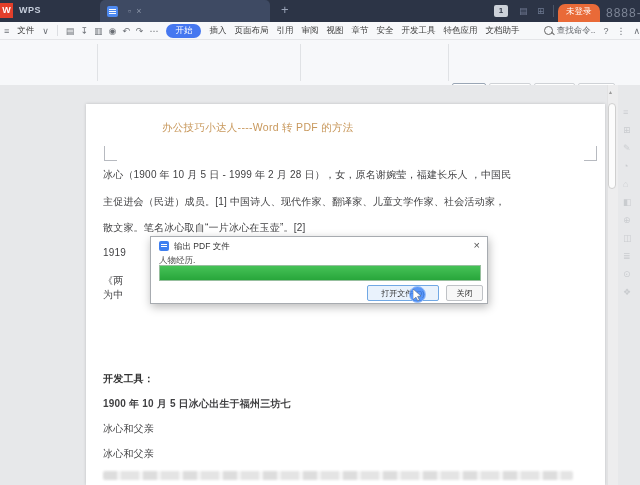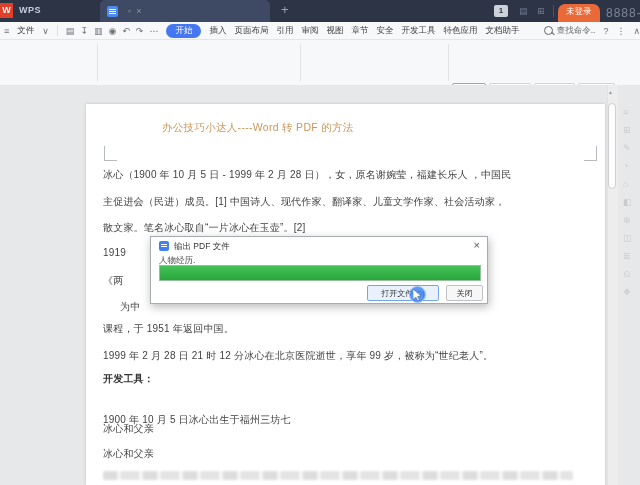--- a/index.html
+++ b/index.html
@@ -235,25 +235,23 @@
   <div id="docarea">
     <div class="page"></div>
     <div class="mark-l"></div>
     <div class="mark-r"></div>
     <div class="dtitle">办公技巧小达人----Word 转 PDF 的方法</div>
     <div class="dline" style="top:83px;">冰心（1900 年 10 月 5 日 - 1999 年 2 月 28 日），女，原名谢婉莹，福建长乐人 ，中国民</div>
     <div class="dline" style="top:110px;">主促进会（民进）成员。[1] 中国诗人、现代作家、翻译家、儿童文学作家、社会活动家，</div>
     <div class="dline" style="top:136px;">散文家。笔名冰心取自“一片冰心在玉壶”。[2]</div>
     <div class="dline" style="top:162px;width:44px;">1919</div>
     <div class="dline" style="top:189px;width:44px;">《两</div>
-    <div class="dline" style="top:215px;width:44px;margin-left:17px;">为中</div>
-    <div class="dline" style="top:237px;">课程，于 1951 年返回中国。</div>
-    <div class="dline" style="top:264px;">1999 年 2 月 28 日 21 时 12 分冰心在北京医院逝世，享年 99 岁，被称为“世纪老人”。</div>
+    <div class="dline" style="top:203px;width:44px;">为中</div>
     <div class="dline b" style="top:287px;">开发工具：</div>
-    <div class="dline" style="top:328px;">1900 年 10 月 5 日冰心出生于福州三坊七</div>
+    <div class="dline" style="top:312px;font-weight:bold;">1900 年 10 月 5 日冰心出生于福州三坊七</div>
     <div class="dline" style="top:337px;">冰心和父亲</div>
     <div class="dline" style="top:362px;">冰心和父亲</div>
     <div class="blurline"></div>
 
     <div class="sb-track"></div>
     <div class="sb-up">▴</div>
     <div class="sb-thumb"></div>
     <div class="rfaded">
       <span>≡</span>
       <span>⊞</span>

